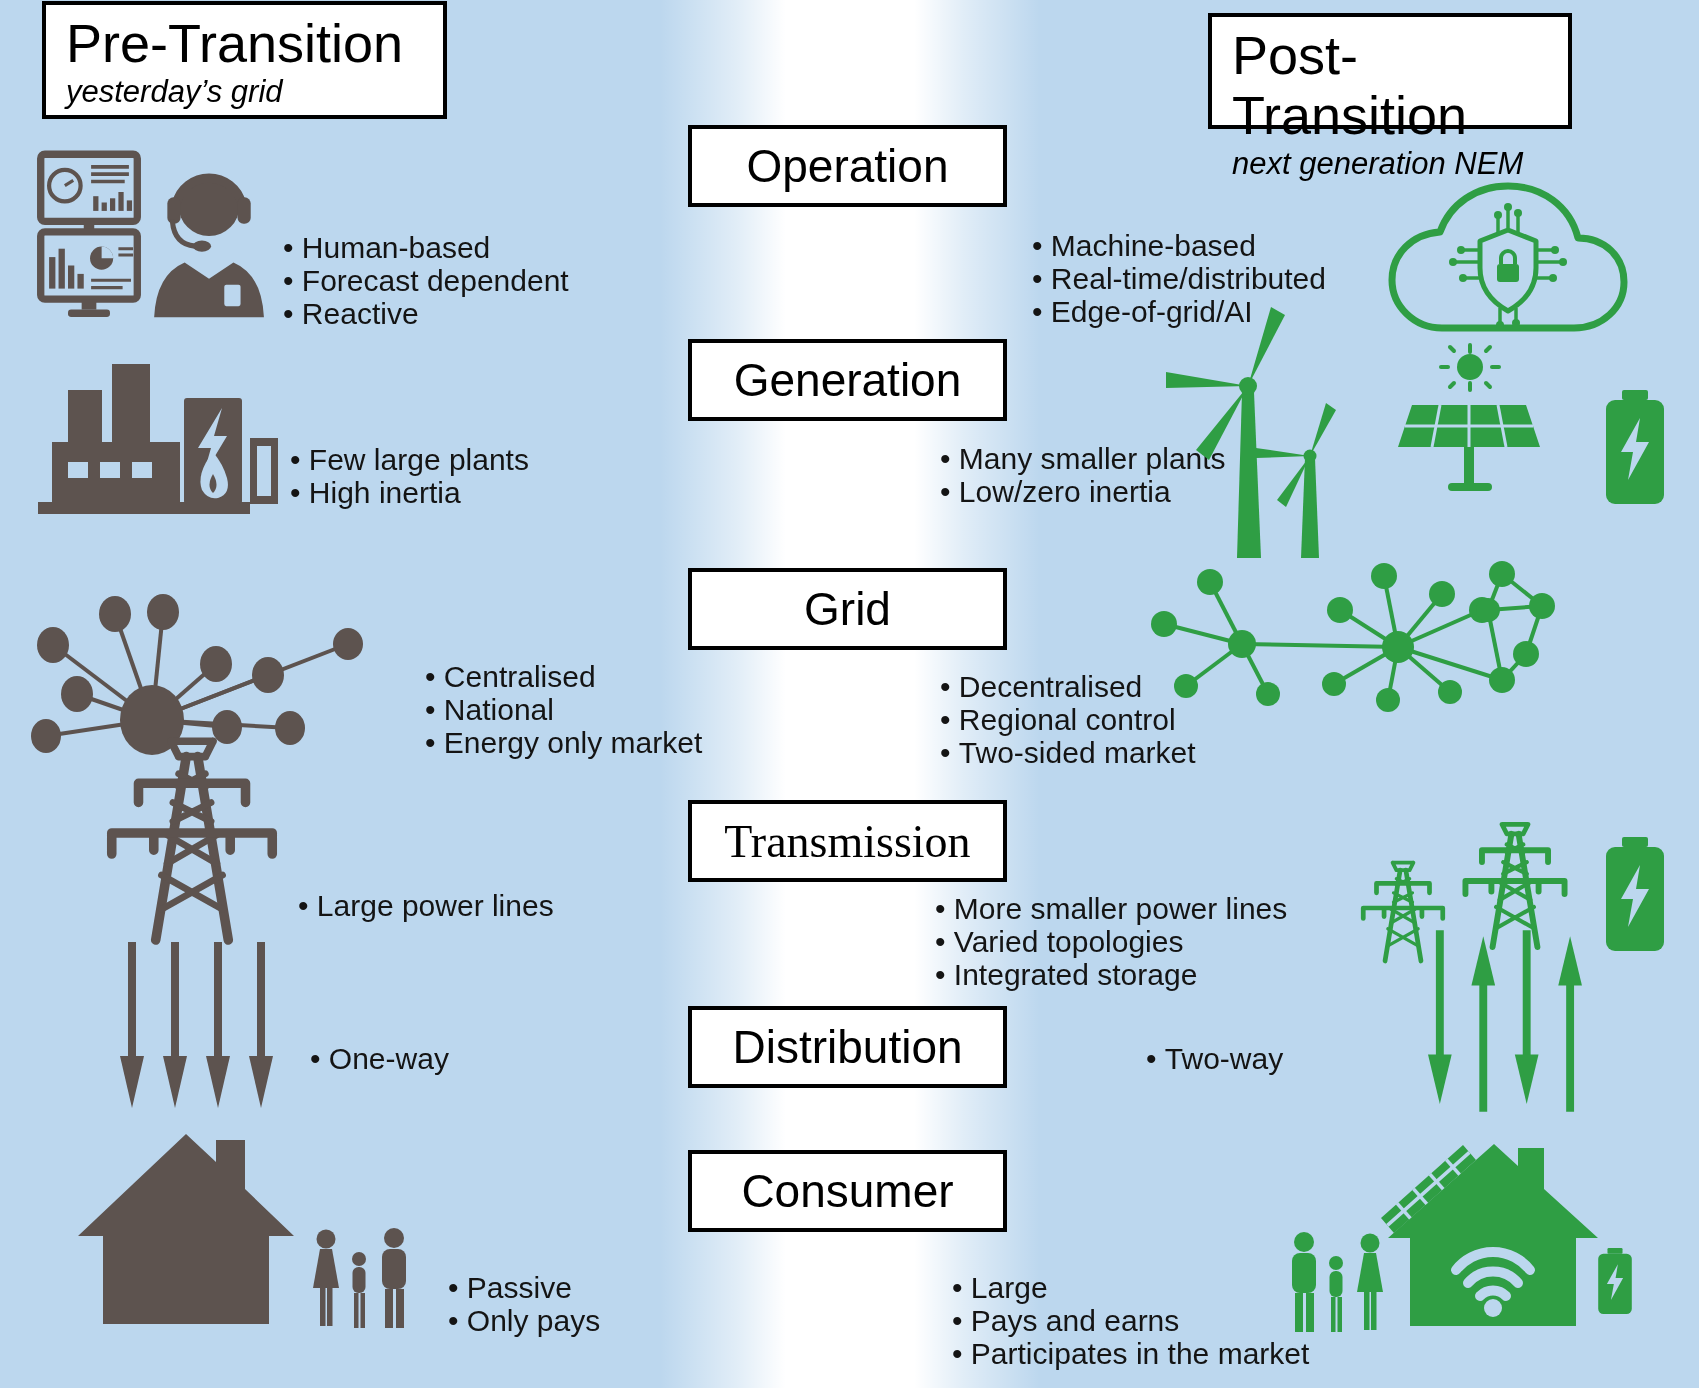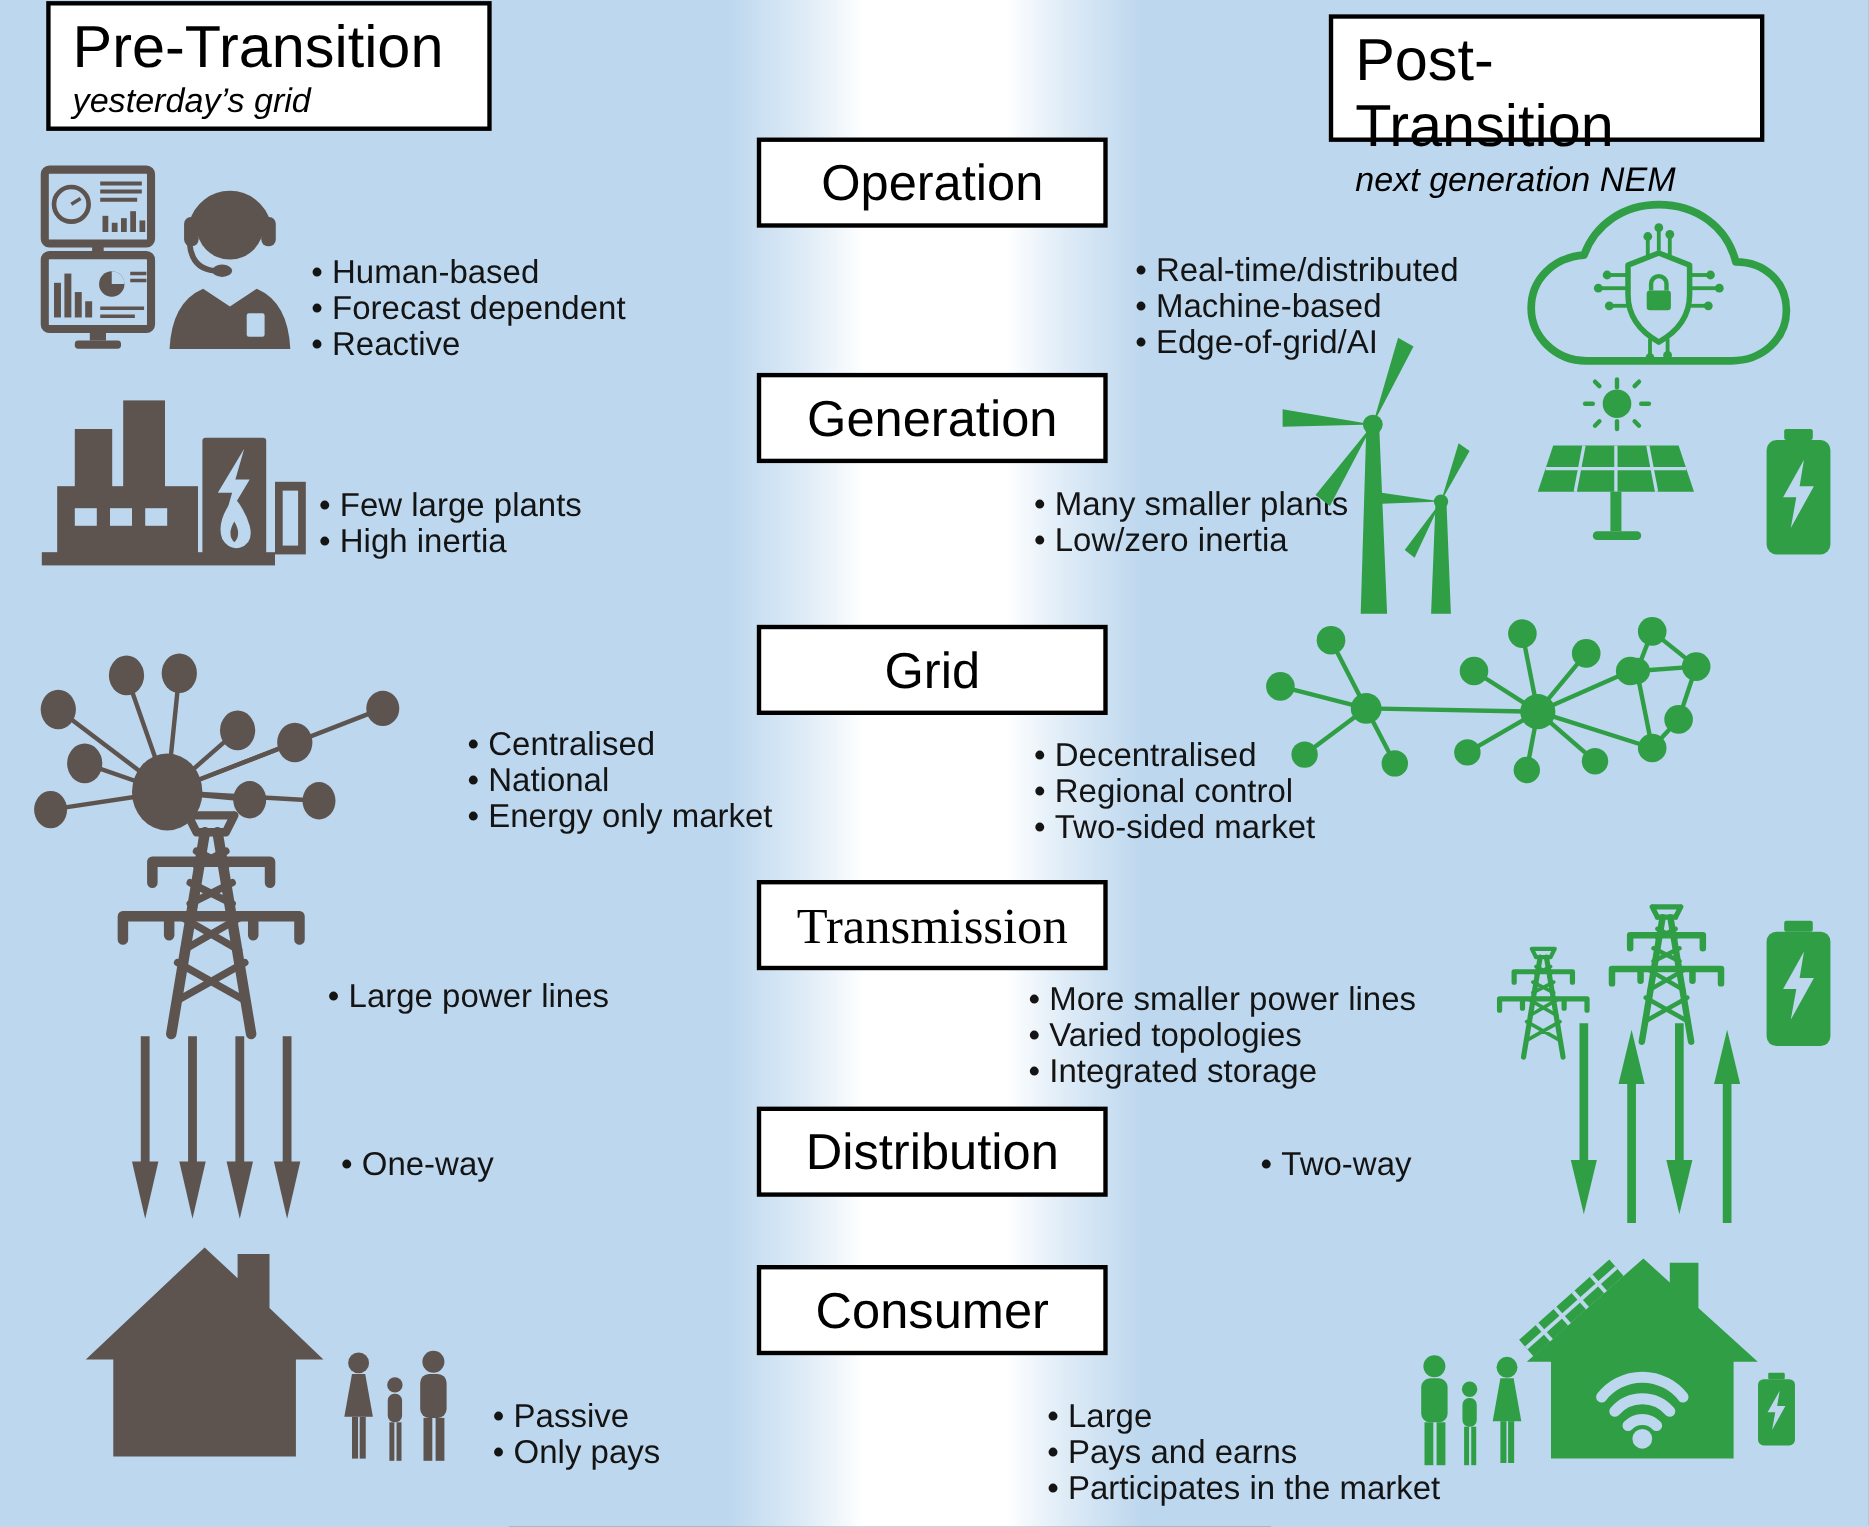--- a/index.html
+++ b/index.html
@@ -33,40 +33,40 @@
 <body>
 
 <div class="canvas">
 
   <div class="band"></div>
 
   <div class="titlebox" style="left:42px;top:1px;width:405px;height:118px;">
     <div class="ttl">Pre-Transition</div>
     <div class="sub">yesterday’s grid</div>
   </div>
-  <div class="titlebox" style="left:1208px;top:13px;width:396px;height:116px;">
+  <div class="titlebox" style="left:1208px;top:13px;width:364px;height:116px;">
     <div class="ttl">Post-Transition</div>
     <div class="sub">next generation NEM</div>
   </div>
 
   <div class="cat" style="top:125px;">Operation</div>
   <div class="cat" style="top:339px;">Generation</div>
   <div class="cat" style="top:568px;">Grid</div>
   <div class="cat" style="top:800px;font-family:Liberation Serif, serif;">Transmission</div>
   <div class="cat" style="top:1006px;">Distribution</div>
   <div class="cat" style="top:1150px;">Consumer</div>
 
   <ul class="blist" style="left:283px;top:231px;">
     <li>Human-based</li>
     <li>Forecast dependent</li>
     <li>Reactive</li>
   </ul>
   <ul class="blist" style="left:1032px;top:229px;">
+    <li>Machine-based</li>
     <li>Real-time/distributed</li>
-    <li>Machine-based</li>
     <li>Edge-of-grid/AI</li>
   </ul>
 
   <ul class="blist" style="left:290px;top:443px;">
     <li>Few large plants</li>
     <li>High inertia</li>
   </ul>
   <ul class="blist" style="left:940px;top:442px;">
     <li>Many smaller plants</li>
     <li>Low/zero inertia</li>

